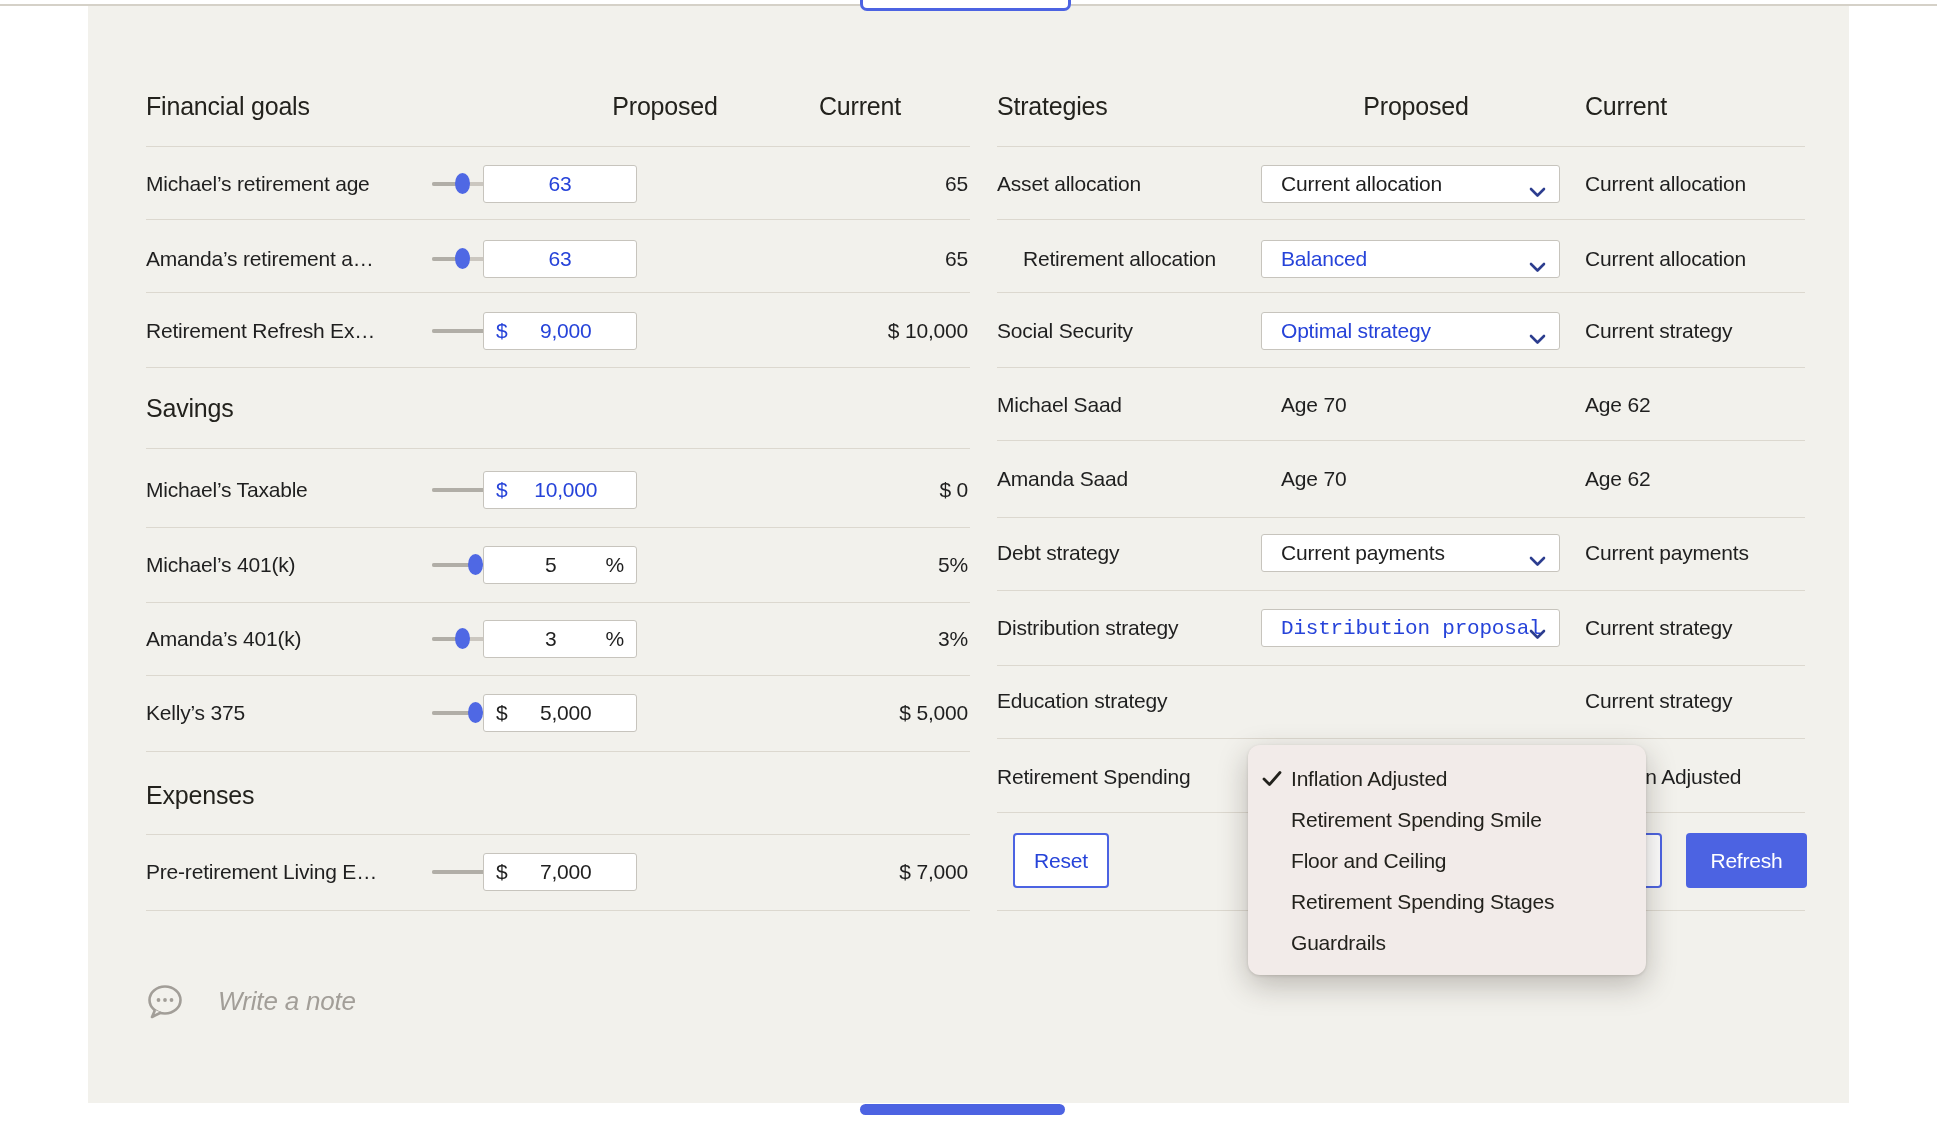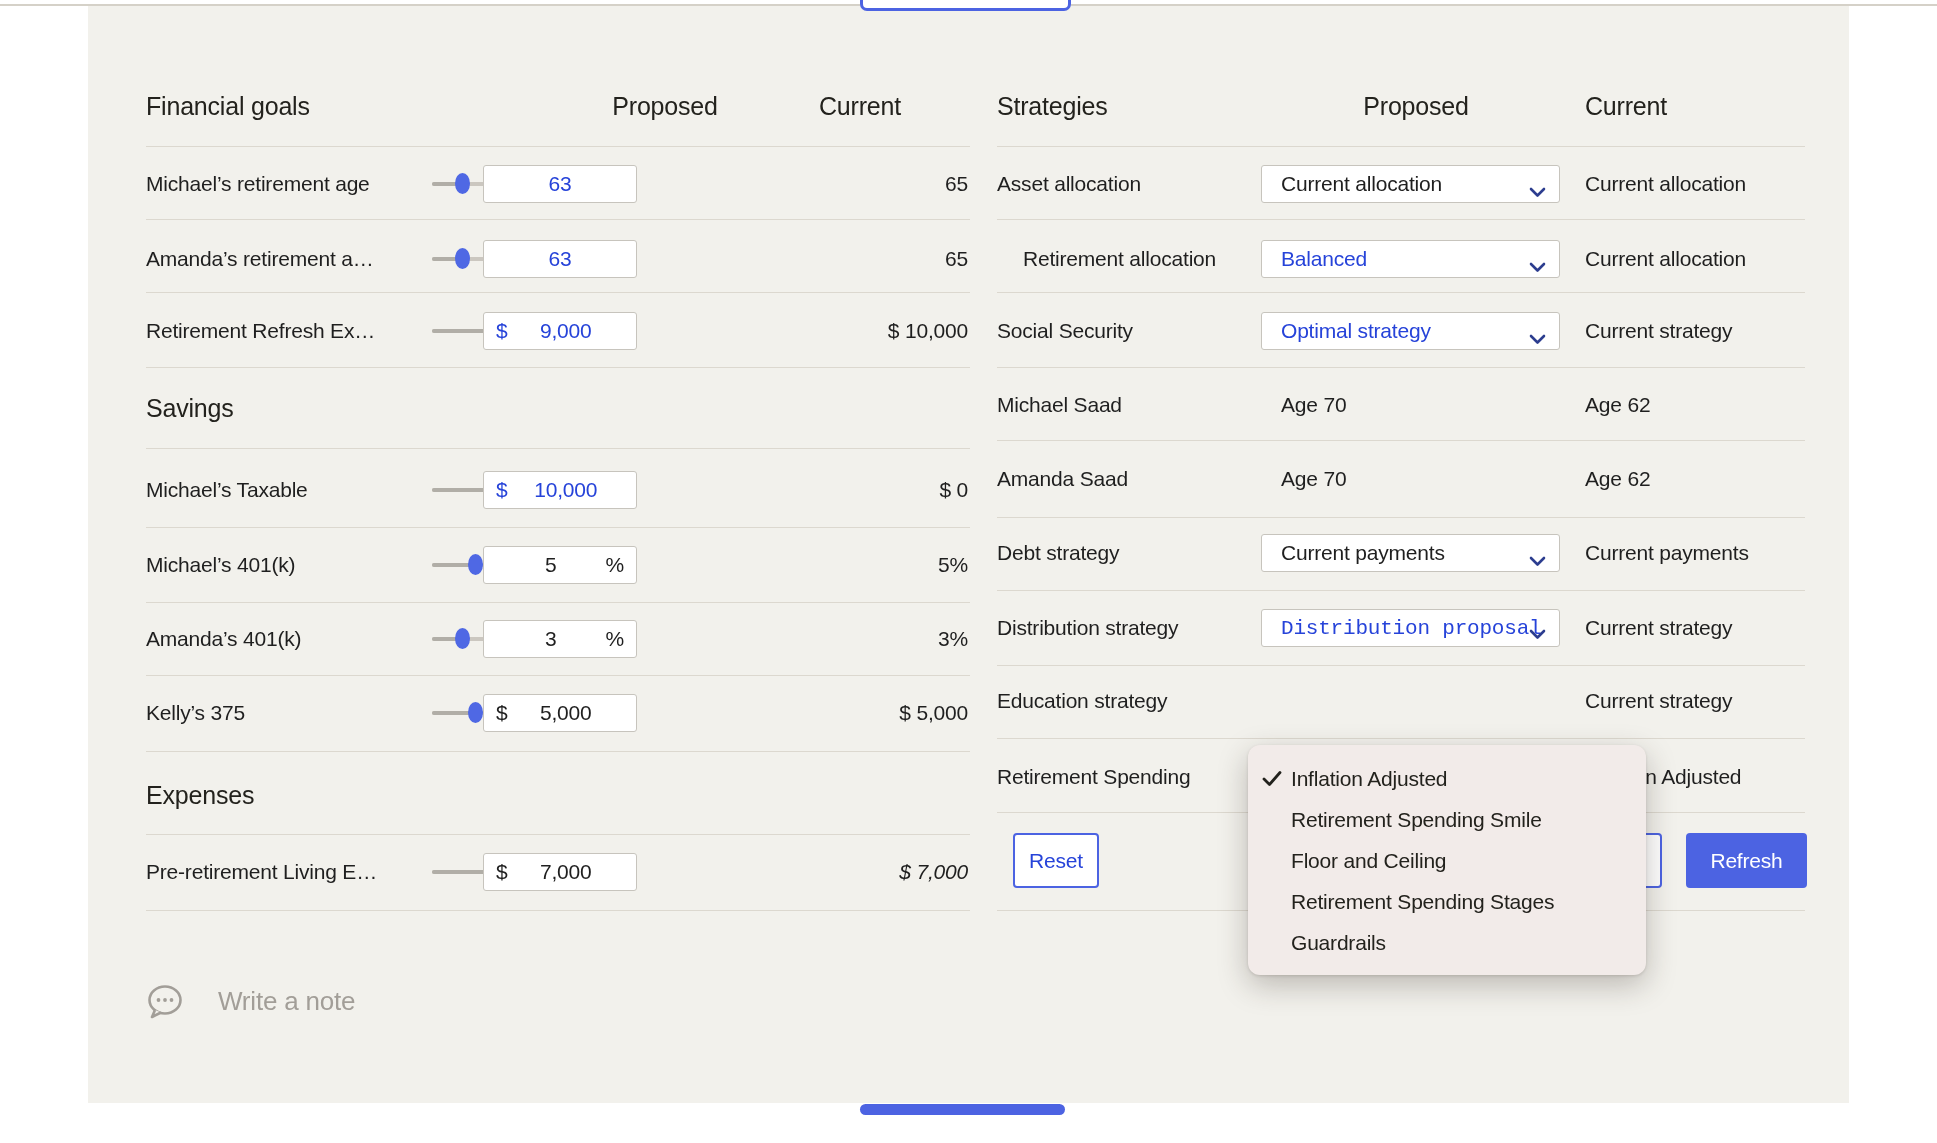--- a/index.html
+++ b/index.html
@@ -29,21 +29,21 @@
   .pval{position:absolute;left:1281px;font-size:21px;white-space:nowrap;z-index:2;}
   .curR{position:absolute;left:1585px;font-size:21px;white-space:nowrap;z-index:2;}
   .popup{position:absolute;left:1248px;top:745px;width:398px;height:230px;background:#f2ebe9;border-radius:12px;
          box-shadow:0 10px 30px rgba(45,35,30,.28), 0 1px 3px rgba(45,35,30,.15);z-index:10;padding-top:13px;box-sizing:border-box;}
   .menu-item{position:relative;height:41px;display:flex;align-items:center;padding-left:43px;font-size:21px;color:#23221d;}
   .menu-item .check{position:absolute;left:13px;top:11px;}
   .btn-outline{position:absolute;background:#fff;border:2px solid #4c63e2;border-radius:4px;color:#2643d9;
                font-size:21px;display:flex;align-items:center;justify-content:center;box-sizing:border-box;z-index:2;}
   .btn-fill{position:absolute;background:#4c63e2;border:none;border-radius:4px;color:#fff;
             font-size:21px;display:flex;align-items:center;justify-content:center;box-sizing:border-box;z-index:2;}
-  .note-text{position:absolute;left:218px;top:986px;font-size:26px;color:#a29e98;z-index:2;}
+  .note-text{position:absolute;left:218px;top:986px;font-size:26px;font-style:italic;color:#a29e98;z-index:2;}
   .note-icon{position:absolute;left:146px;top:983px;z-index:2;}
 </style>
 </head>
 <body>
 
 <div class="page">
   <div class="panel"></div>
   <div class="topbar"></div>
   <div class="top-tab"></div>
   <div class="bottom-bar"></div>
@@ -153,21 +153,21 @@
   <div class="rowlabel" style="left:146px;top:860px;">Pre-retirement Living E…</div>
   <div class="slider" style="left:432px;top:861px;">
     <div class="track"></div>
       <div class="fill" style="width:58px;"></div>
       <div class="handle" style="left:51px;"></div>
   </div>
   <div class="ibox" style="top:853px;">
       <span>$</span>
       <span class="val">7,000</span>
     </div>
-  <div class="curL" style="top:860px;font-style:italic;">$ 7,000</div>
+  <div class="curL" style="top:860px;">$ 7,000</div>
 
   <div class="note-icon">
     <svg width="40" height="40" viewBox="0 0 40 40" fill="none">
       <ellipse cx="19" cy="17" rx="15.5" ry="13.5" stroke="#a29e98" stroke-width="2.6"></ellipse>
       <path d="M9 27 L6 34 L15 29.5" fill="#f2f1ec" stroke="#a29e98" stroke-width="2.6" stroke-linejoin="round"></path>
       <circle cx="12.5" cy="17" r="1.9" fill="#a29e98"></circle>
       <circle cx="19" cy="17" r="1.9" fill="#a29e98"></circle>
       <circle cx="25.5" cy="17" r="1.9" fill="#a29e98"></circle>
     </svg>
   </div>
@@ -241,21 +241,21 @@
         </svg></span>
   </div>
   <div class="curR" style="top:616px;">Current strategy</div>
 
   <div class="rowlabel" style="left:997px;top:689px;">Education strategy</div>
   <div class="curR" style="top:689px;">Current strategy</div>
 
   <div class="rowlabel" style="left:997px;top:765px;">Retirement Spending</div>
   <div class="curR" style="top:765px;z-index:3;">Inflation Adjusted</div>
 
-  <div class="btn-outline" style="left:1013px;top:833px;width:86px;height:55px;">Reset</div>
+  <div class="btn-outline" style="left:1013px;top:833px;width:96px;height:55px;">Reset</div>
   <div class="btn-outline" style="left:1570px;top:833px;width:92px;height:55px;z-index:4;"></div>
   <div class="btn-fill" style="left:1686px;top:833px;width:121px;height:55px;">Refresh</div>
 
   <div class="popup">
     <div class="menu-item">
       <span class="check">
         <svg width="22" height="19">
             <path d="M3 10 L8.5 15.5 L19 3.5" stroke="#23221d" stroke-width="2.8" fill="none" stroke-linecap="round" stroke-linejoin="round"></path>
           </svg>
       </span>

